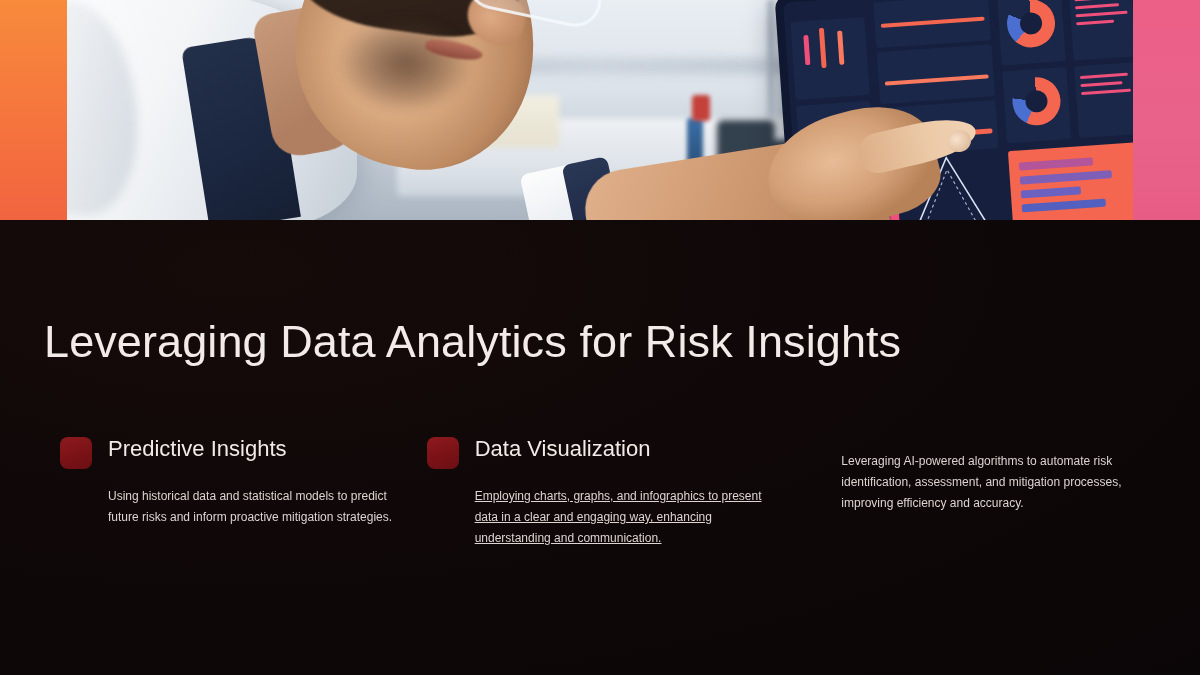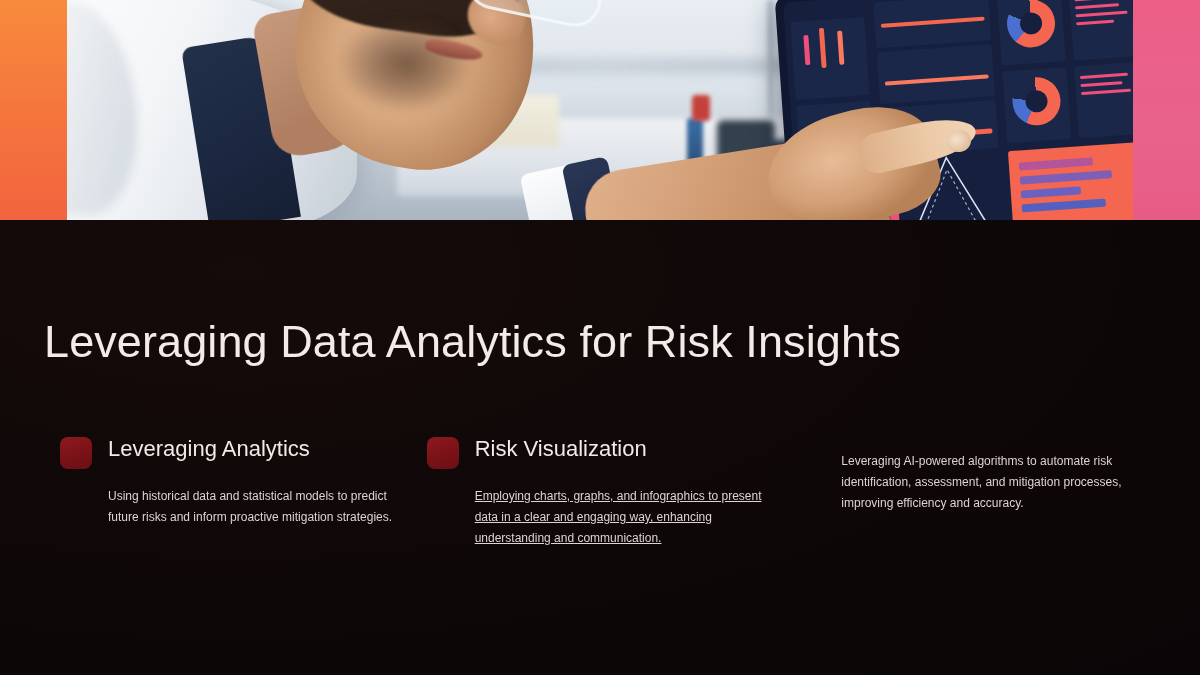--- a/index.html
+++ b/index.html
@@ -358,29 +358,29 @@
     <div class="hero-bar-right"></div>
   </div>
 
   <h1 class="title">Leveraging Data Analytics for Risk Insights</h1>
 
   <div class="columns">
 
     <div class="col">
       <div class="col-head">
         <div class="col-icon"></div>
-        <div class="col-title">Leveraging Analytics</div>
+        <div class="col-title">Predictive Insights</div>
       </div>
       <div class="col-body">Using historical data and statistical models to predict future risks and inform proactive mitigation strategies.</div>
     </div>
 
     <div class="col">
       <div class="col-head">
         <div class="col-icon"></div>
-        <div class="col-title">Risk Visualization</div>
+        <div class="col-title">Data Visualization</div>
       </div>
       <div class="col-body">Employing charts, graphs, and infographics to present data in a clear and engaging way, enhancing understanding and communication.</div>
     </div>
 
     <div class="col">
       <div class="col-body">Leveraging AI-powered algorithms to automate risk identification, assessment, and mitigation processes, improving efficiency and accuracy.</div>
     </div>
 
   </div>
 </div>

